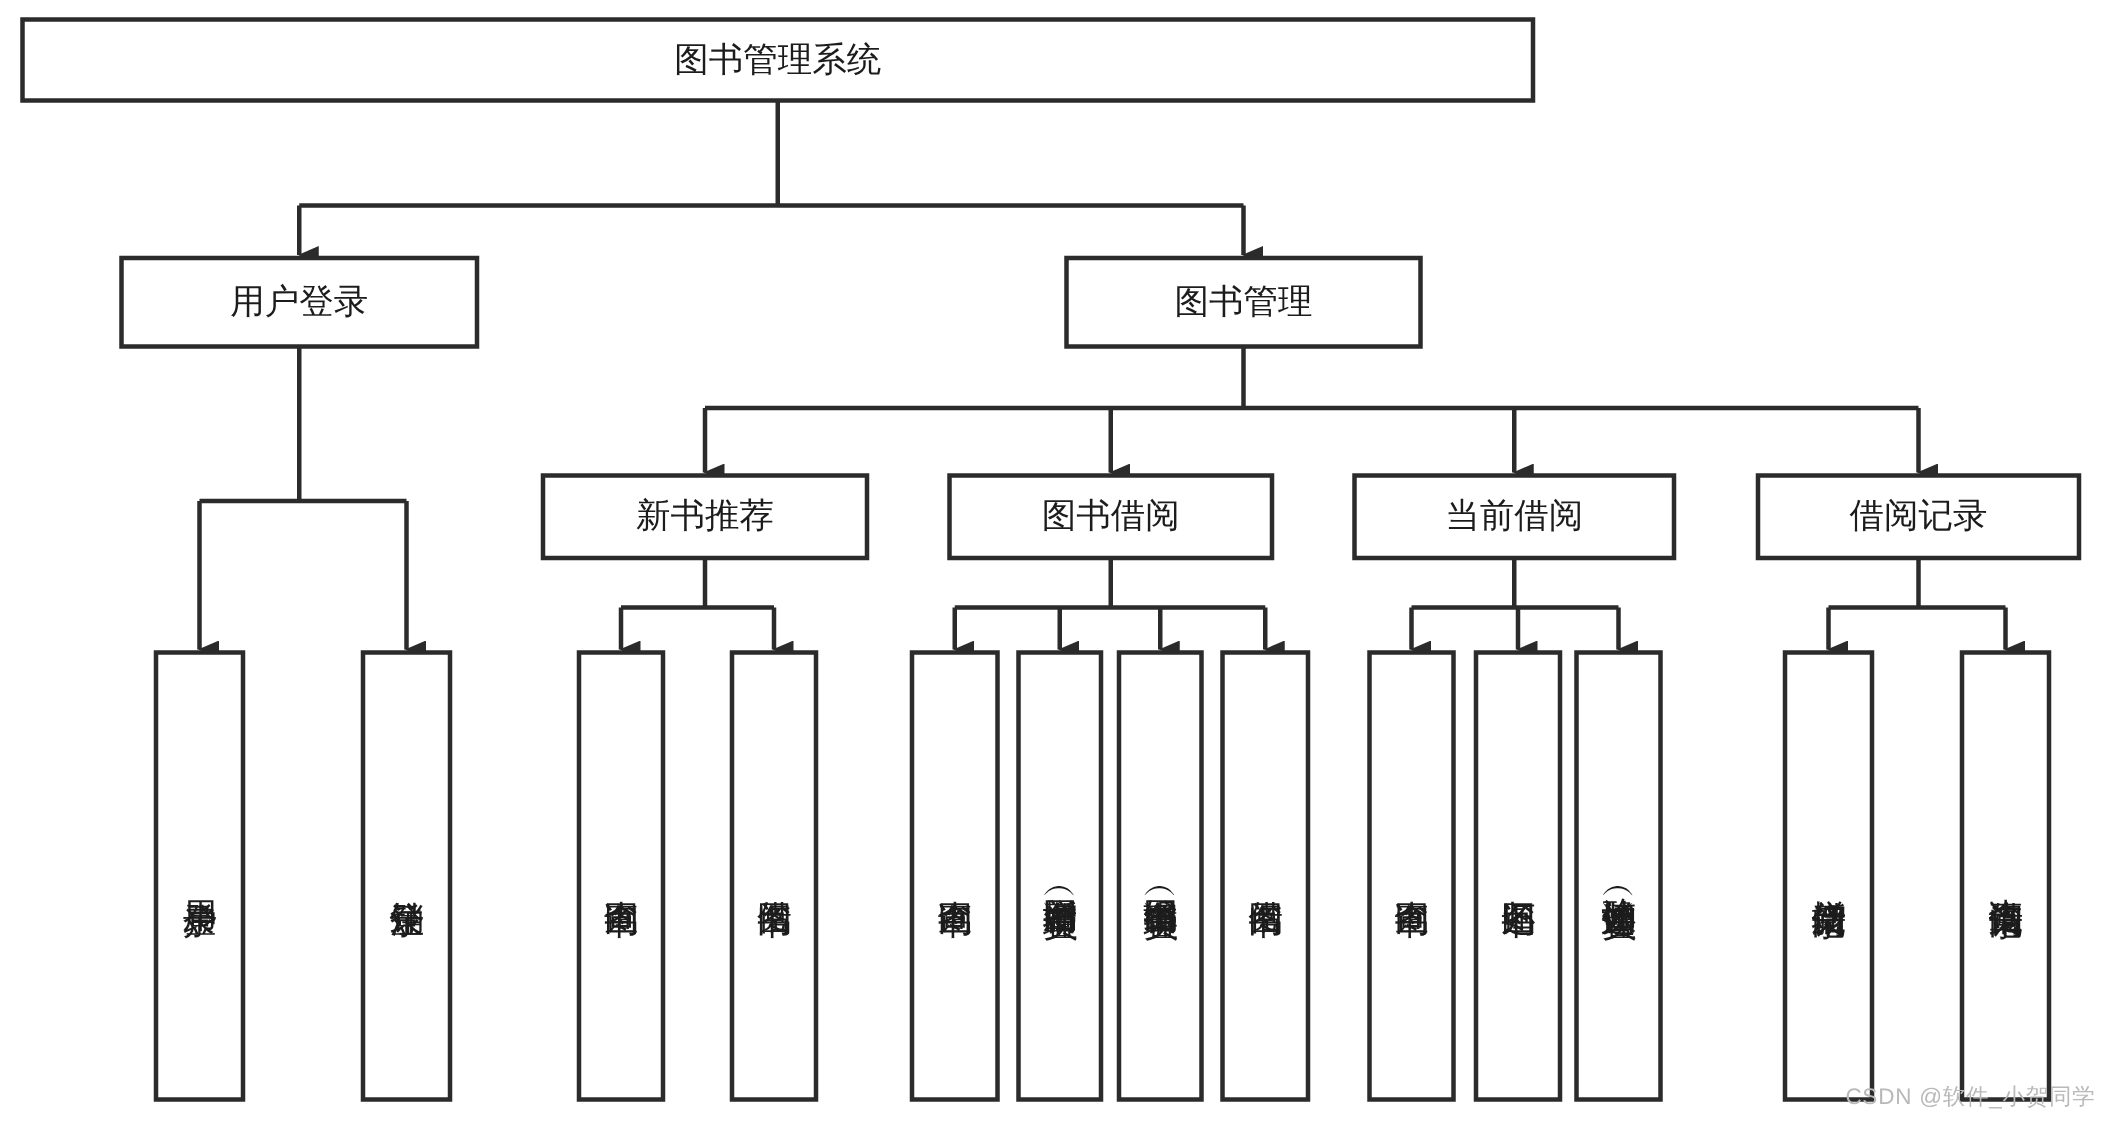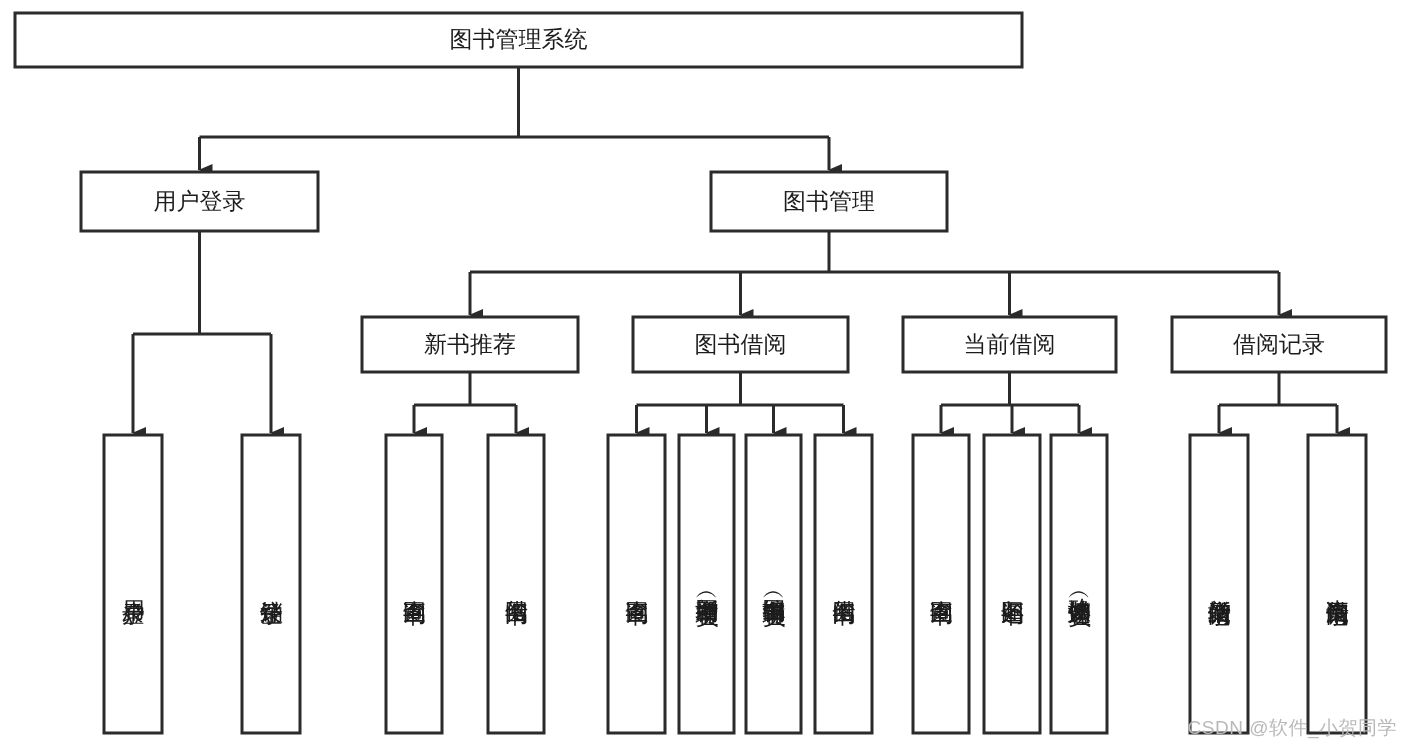--- a/index.html
+++ b/index.html
@@ -63,21 +63,21 @@
     line-height: 1.12;
     color: #1c1c1c;
     letter-spacing: 1px;
     white-space: nowrap;
   }
   .watermark {
     position: absolute;
     right: 8px;
     bottom: 6px;
     font-family: "Liberation Sans", "DejaVu Sans", sans-serif;
-    font-size: 19px;
+    font-size: 15px;
     color: #b9b9b9;
     letter-spacing: 0.5px;
     white-space: nowrap;
   }
 </style>
 </head>
 <body>
 
 <div id="diagram-root">
 

